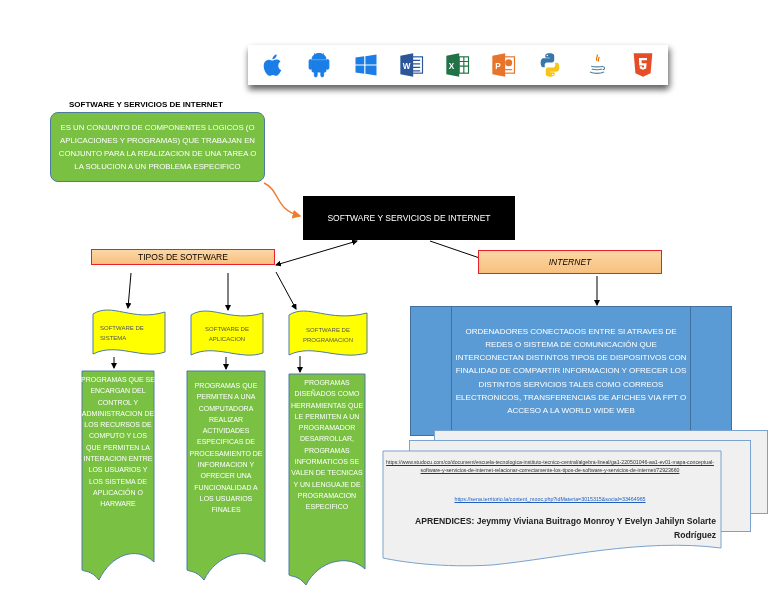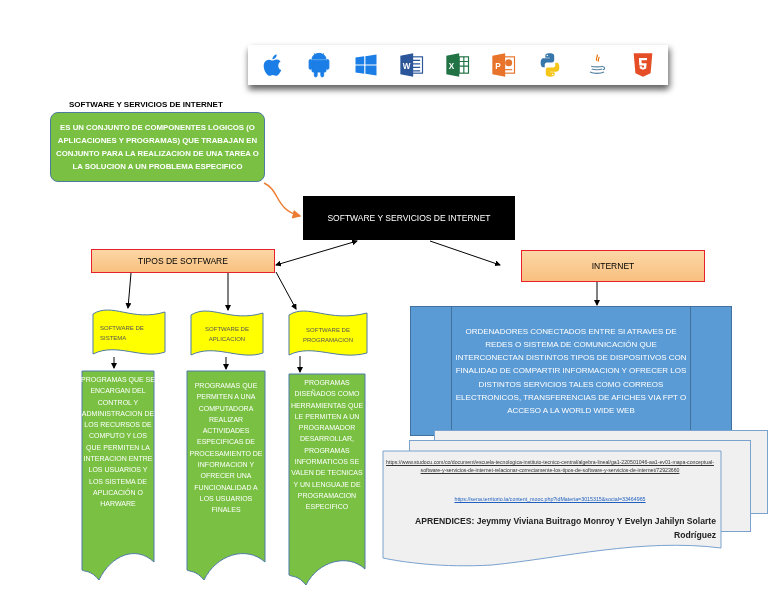--- a/index.html
+++ b/index.html
@@ -3,25 +3,25 @@
 <meta charset="utf-8">
 <style>
   html, body { margin: 0; padding: 0; background: #ffffff; }
   body { width: 768px; height: 594px; position: relative; overflow: hidden; font-family: "Liberation Sans", sans-serif; }
   .abs { position: absolute; }
   
   .iconbar { left: 248px; top: 45px; width: 420px; height: 40px; background: #fff; box-shadow: 0 5px 6px rgba(0,0,0,0.45), 3px 3px 6px rgba(0,0,0,0.3); display: flex; align-items: center; justify-content: space-around; padding: 0 2px; box-sizing: border-box; }
   .ic { width: 30px; height: 30px; display: flex; align-items: center; justify-content: center; }
   .ic svg { width: 28px; height: 28px; }
   .title-top { left: 69px; top: 100px; font-size: 8px; font-weight: bold; color: #000; }
-  .def-box { left: 50px; top: 112px; width: 215px; height: 70px; background: #7ac143; border: 1px solid #4e7a9e; border-radius: 8px; color: #fff; font-size: 7.8px; text-align: center; line-height: 13px; display: flex; align-items: center; justify-content: flex-start; box-sizing: border-box; padding: 4px; font-weight: bold; }
+  .def-box { left: 50px; top: 112px; width: 215px; height: 70px; background: #7ac143; border: 1px solid #4e7a9e; border-radius: 8px; color: #fff; font-size: 7.8px; text-align: center; line-height: 13px; display: flex; align-items: center; justify-content: flex-start; box-sizing: border-box; padding: 4px; }
   .main-box { left: 303px; top: 196px; width: 212px; height: 44px; background: #000; color: #fff; font-size: 8.5px; display: flex; align-items: center; justify-content: center; }
   .orange-box { background: linear-gradient(#fcd7a6, #f8c07f); border: 1px solid #e8202a; color: #000; font-size: 8.5px; display: flex; align-items: center; justify-content: center; box-sizing: border-box; }
-  .tipos { left: 91px; top: 249px; width: 184px; height: 24px; }
-  .internet { left: 521px; top: 250px; width: 184px; height: 32px; }
+  .tipos { left: 91px; top: 249px; width: 184px; height: 16px; }
+  .internet { left: 478px; top: 250px; width: 184px; height: 24px; font-style: italic; }
   .flag { width: 74px; height: 52px; }
   .flag-label { position: absolute; font-size: 6px; color: #555; line-height: 10px; }
   .desc { width: 74px; box-sizing: border-box; color: #fff; font-size: 7px; text-align: center; line-height: 11.3px; padding-top: 4px; }
   .blue-box { left: 410px; top: 306px; width: 322px; height: 130px; background: #5b9bd5; border: 1px solid #41719c; box-sizing: border-box; display: flex; }
   .blue-side { width: 40px; border-right: 1px solid #41719c; }
   .blue-side.r { border-right: none; border-left: 1px solid #41719c; }
   .blue-text { flex: 1; color: #fff; font-size: 8px; line-height: 13.2px; text-align: center; display: flex; align-items: center; justify-content: center; padding: 0 2px; }
   .paper { background: #f0f0f0; border: 1px solid #7aa2cf; box-sizing: border-box; }
   .links { left: 384px; top: 458px; width: 332px; color: #333; font-size: 5.2px; text-align: center; line-height: 8px; }
   .links a { color: #333; text-decoration: underline; }

